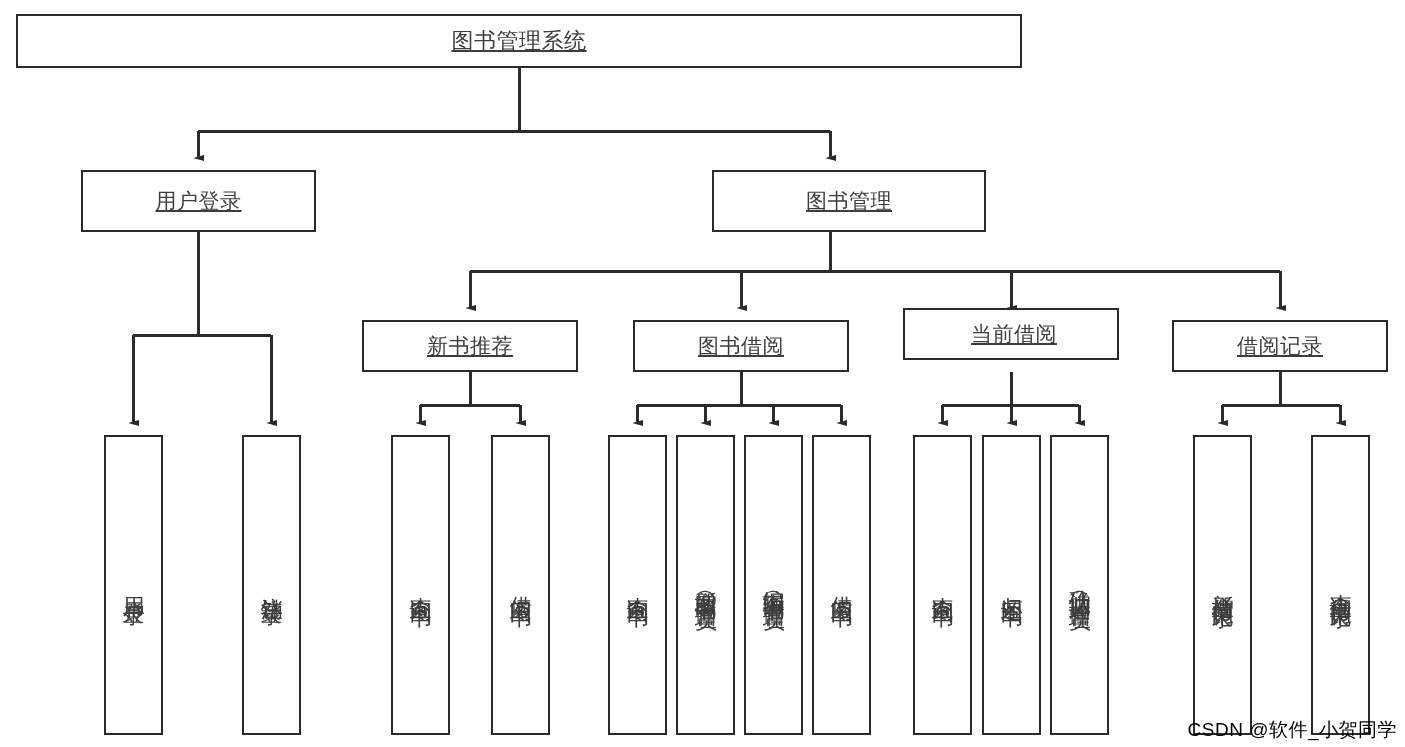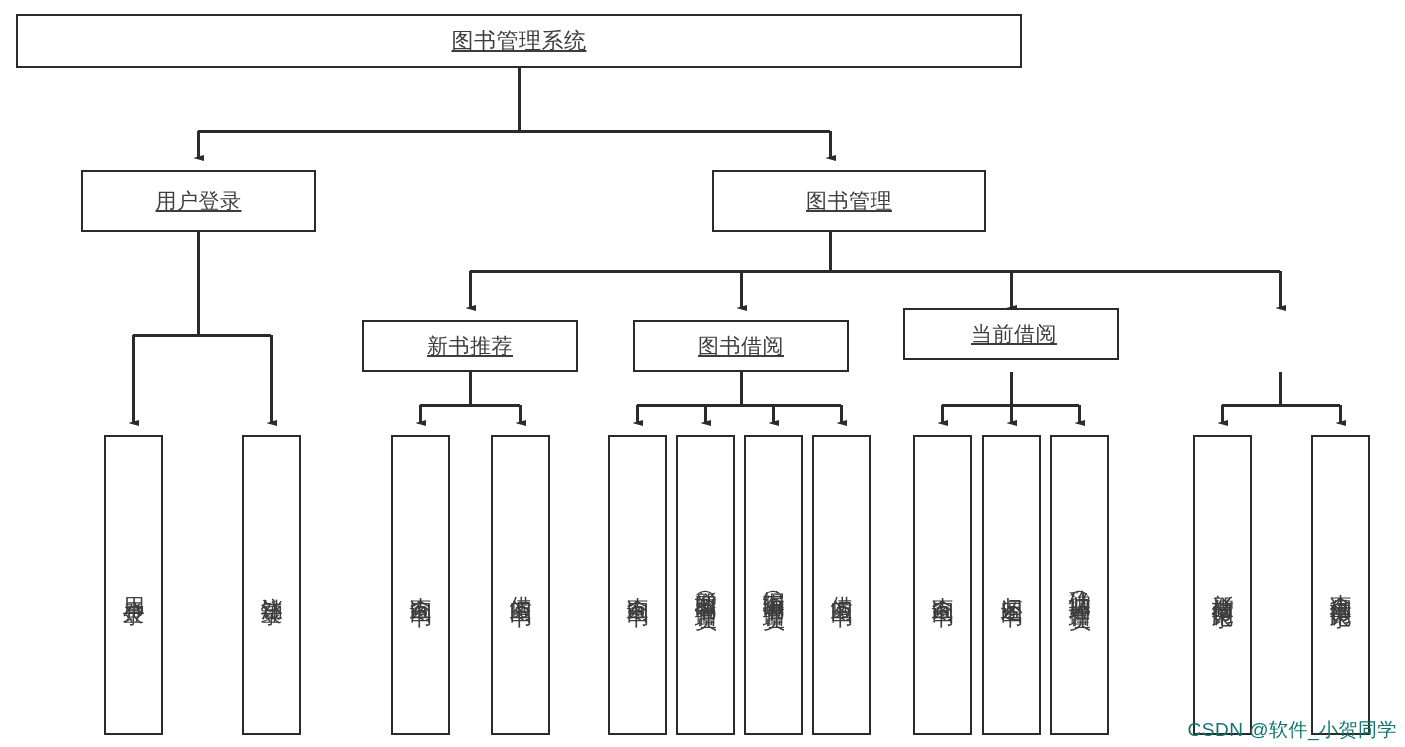--- a/index.html
+++ b/index.html
@@ -48,21 +48,21 @@
     line-height:1.12;
     letter-spacing:3px;
     white-space:nowrap;
     max-height:290px;
   }
 
   #watermark{
     position:absolute;
     right:8px;bottom:4px;
     font-size:19px;
-    color:#0f766e;
+    color:#000000;
     white-space:nowrap;
     letter-spacing:0.5px;
   }
 </style>
 </head>
 <body>
 
 <div id="canvas">
 
   <svg id="wires" viewBox="0 0 1405 747" xmlns="http://www.w3.org/2000/svg">
@@ -132,20 +132,23 @@
   </div>
 
   <div class="node h-node" style="left:633px;top:320px;width:216px;height:52px;">
     <span class="lbl">图书借阅</span>
   </div>
 
   <div class="node h-node" style="left:903px;top:308px;width:216px;height:52px;padding-left:6px;">
     <span class="lbl">当前借阅</span>
   </div>
 
+  <div class="node h-node" style="left:1172px;top:320px;width:216px;height:52px;">
+    <span class="lbl">借阅记录</span>
+  </div>
 
   <div class="node v-node" style="left:104px;top:435px;width:59px;height:300px;">
     <span class="lbl">用户登录</span>
   </div>
 
   <div class="node v-node" style="left:242px;top:435px;width:59px;height:300px;">
     <span class="lbl">注销登录</span>
   </div>
 
   <div class="node v-node" style="left:391px;top:435px;width:59px;height:300px;">

